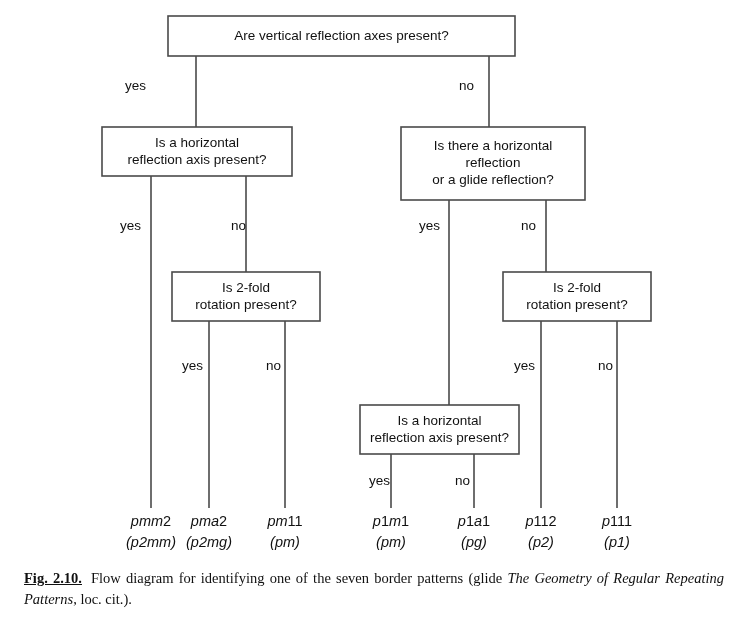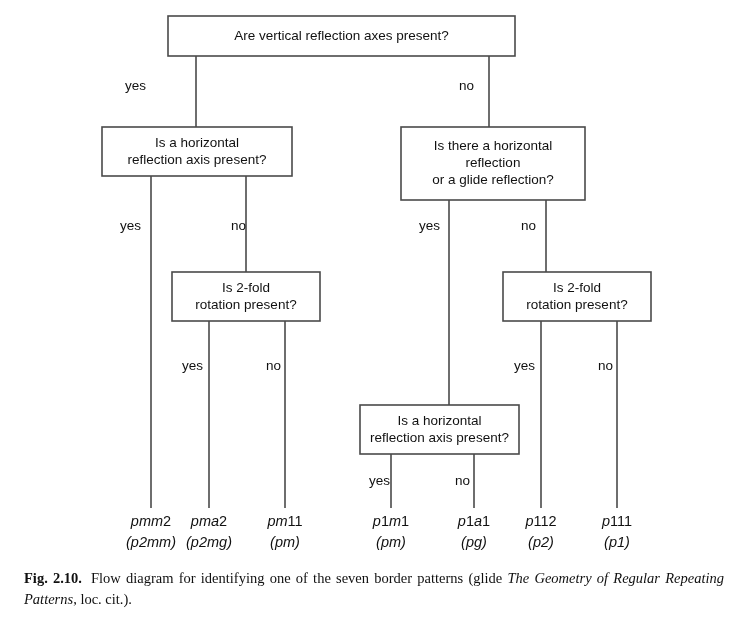--- a/index.html
+++ b/index.html
@@ -77,20 +77,21 @@
     top: 568px;
     width: 700px;
     font-family: "Liberation Serif", serif;
     font-size: 14.5px;
     line-height: 1.45;
     color: #101010;
     text-align: justify;
   }
   #caption .fig-label {
     font-weight: bold;
+    text-decoration: underline;
   }
   #caption .gap {
     display: inline-block;
     width: 9px;
   }
   #caption .ital {
     font-style: italic;
   }
 </style>
 </head>

